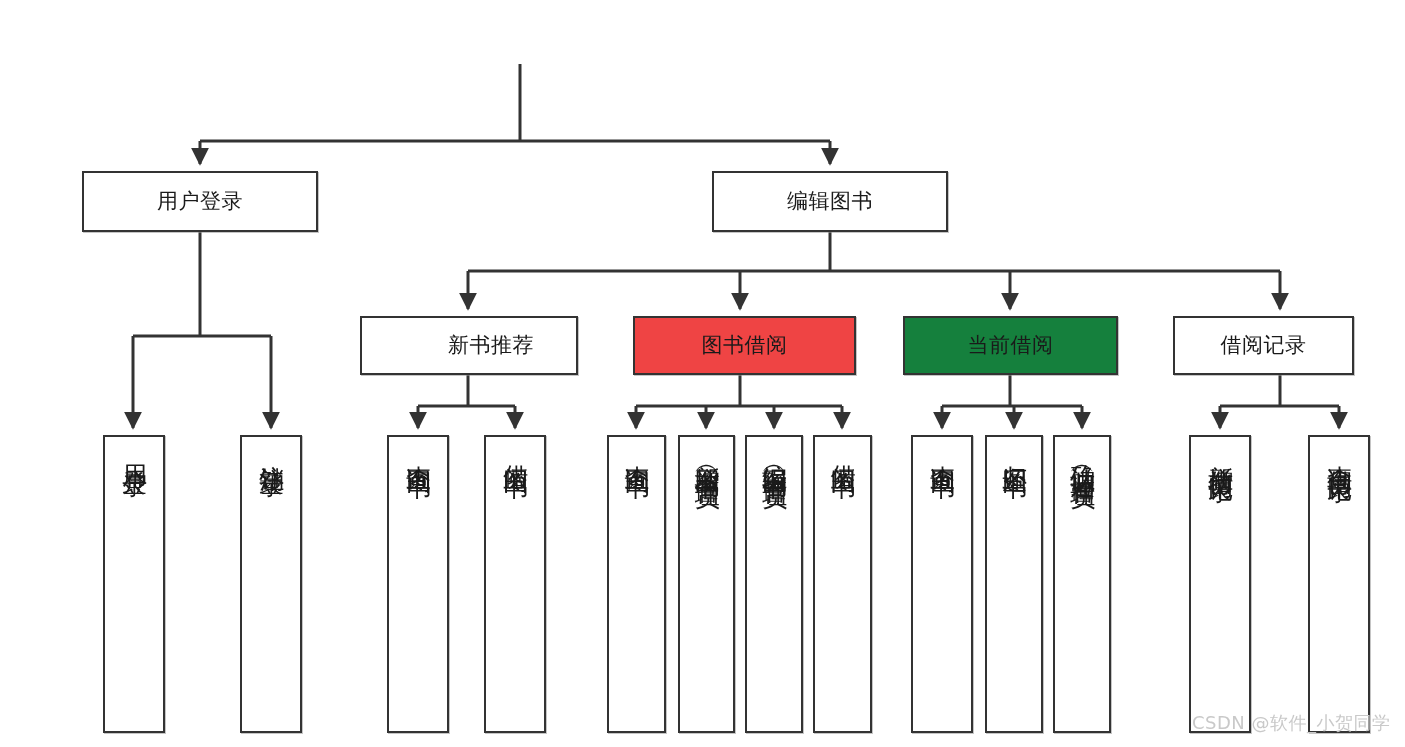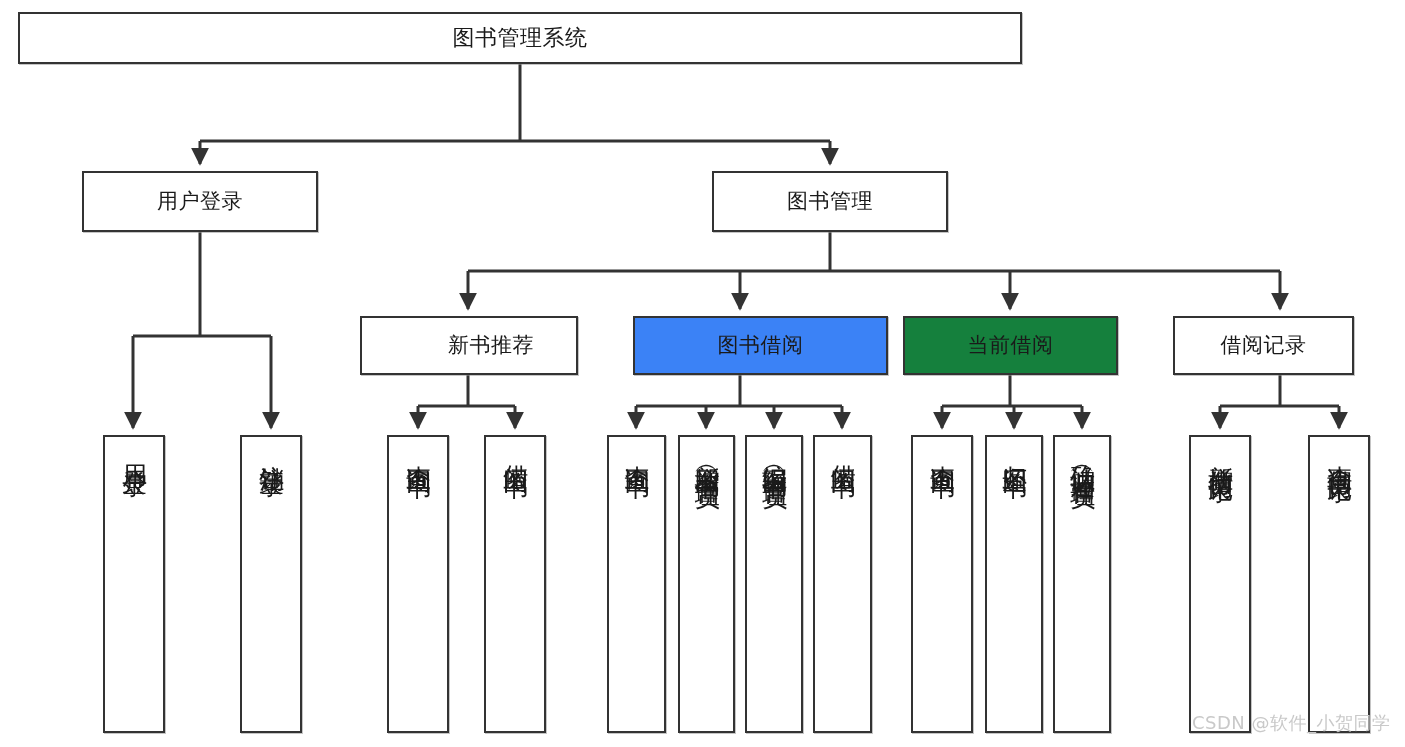--- a/index.html
+++ b/index.html
@@ -117,35 +117,32 @@
       <path d="M 1014 406 L 1014 428" marker-end="url(#arrow)"></path>
       <path d="M 1082 406 L 1082 428" marker-end="url(#arrow)"></path>
 
       <path d="M 1280 375 L 1280 406"></path>
       <path d="M 1220 406 L 1339 406"></path>
       <path d="M 1220 406 L 1220 428" marker-end="url(#arrow)"></path>
       <path d="M 1339 406 L 1339 428" marker-end="url(#arrow)"></path>
     </g>
   </svg>
 
-  <div class="node horiz root" style="left: 18px; top: 12px; width: 1004px; height: 52px; border-color: rgb(51, 51, 51); background: rgb(255, 255, 255);">
-    <span class="label" style="color: rgb(26, 26, 26);">图书管理系统</span>
-  </div>
 
   <div class="node horiz" style="left: 82px; top: 171px; width: 236px; height: 61px; border-color: rgb(51, 51, 51); background: rgb(255, 255, 255);">
     <span class="label" style="color: rgb(26, 26, 26);">用户登录</span>
   </div>
   <div class="node horiz" style="left: 712px; top: 171px; width: 236px; height: 61px; border-color: rgb(51, 51, 51); background: rgb(255, 255, 255);">
-    <span class="label" style="color: rgb(26, 26, 26);">图书管理</span>
+    <span class="label" style="color: rgb(26, 26, 26);">编辑图书</span>
   </div>
 
   <div class="node horiz" style="left: 360px; top: 316px; width: 218px; height: 59px; border-color: rgb(51, 51, 51); background: rgb(255, 255, 255);">
     <span class="label" style="color: rgb(26, 26, 26); margin-left: 44px;">新书推荐</span>
   </div>
-  <div class="node horiz" style="left: 633px; top: 316px; width: 255px; height: 59px; border-color: rgb(51, 51, 51); background: #3b82f6;">
+  <div class="node horiz" style="left: 633px; top: 316px; width: 223px; height: 59px; border-color: rgb(51, 51, 51); background: #ef4444;">
     <span class="label" style="color: rgb(26, 26, 26);">图书借阅</span>
   </div>
   <div class="node horiz" style="left: 903px; top: 316px; width: 215px; height: 59px; border-color: rgb(51, 51, 51); background: #15803d;">
     <span class="label" style="color: rgb(26, 26, 26);">当前借阅</span>
   </div>
   <div class="node horiz" style="left: 1173px; top: 316px; width: 181px; height: 59px; border-color: rgb(51, 51, 51); background: rgb(255, 255, 255);">
     <span class="label" style="color: rgb(26, 26, 26);">借阅记录</span>
   </div>
 
   <div class="node vert" style="left: 103px; top: 435px; width: 62px; height: 298px; border-color: rgb(51, 51, 51); background: rgb(255, 255, 255);">

